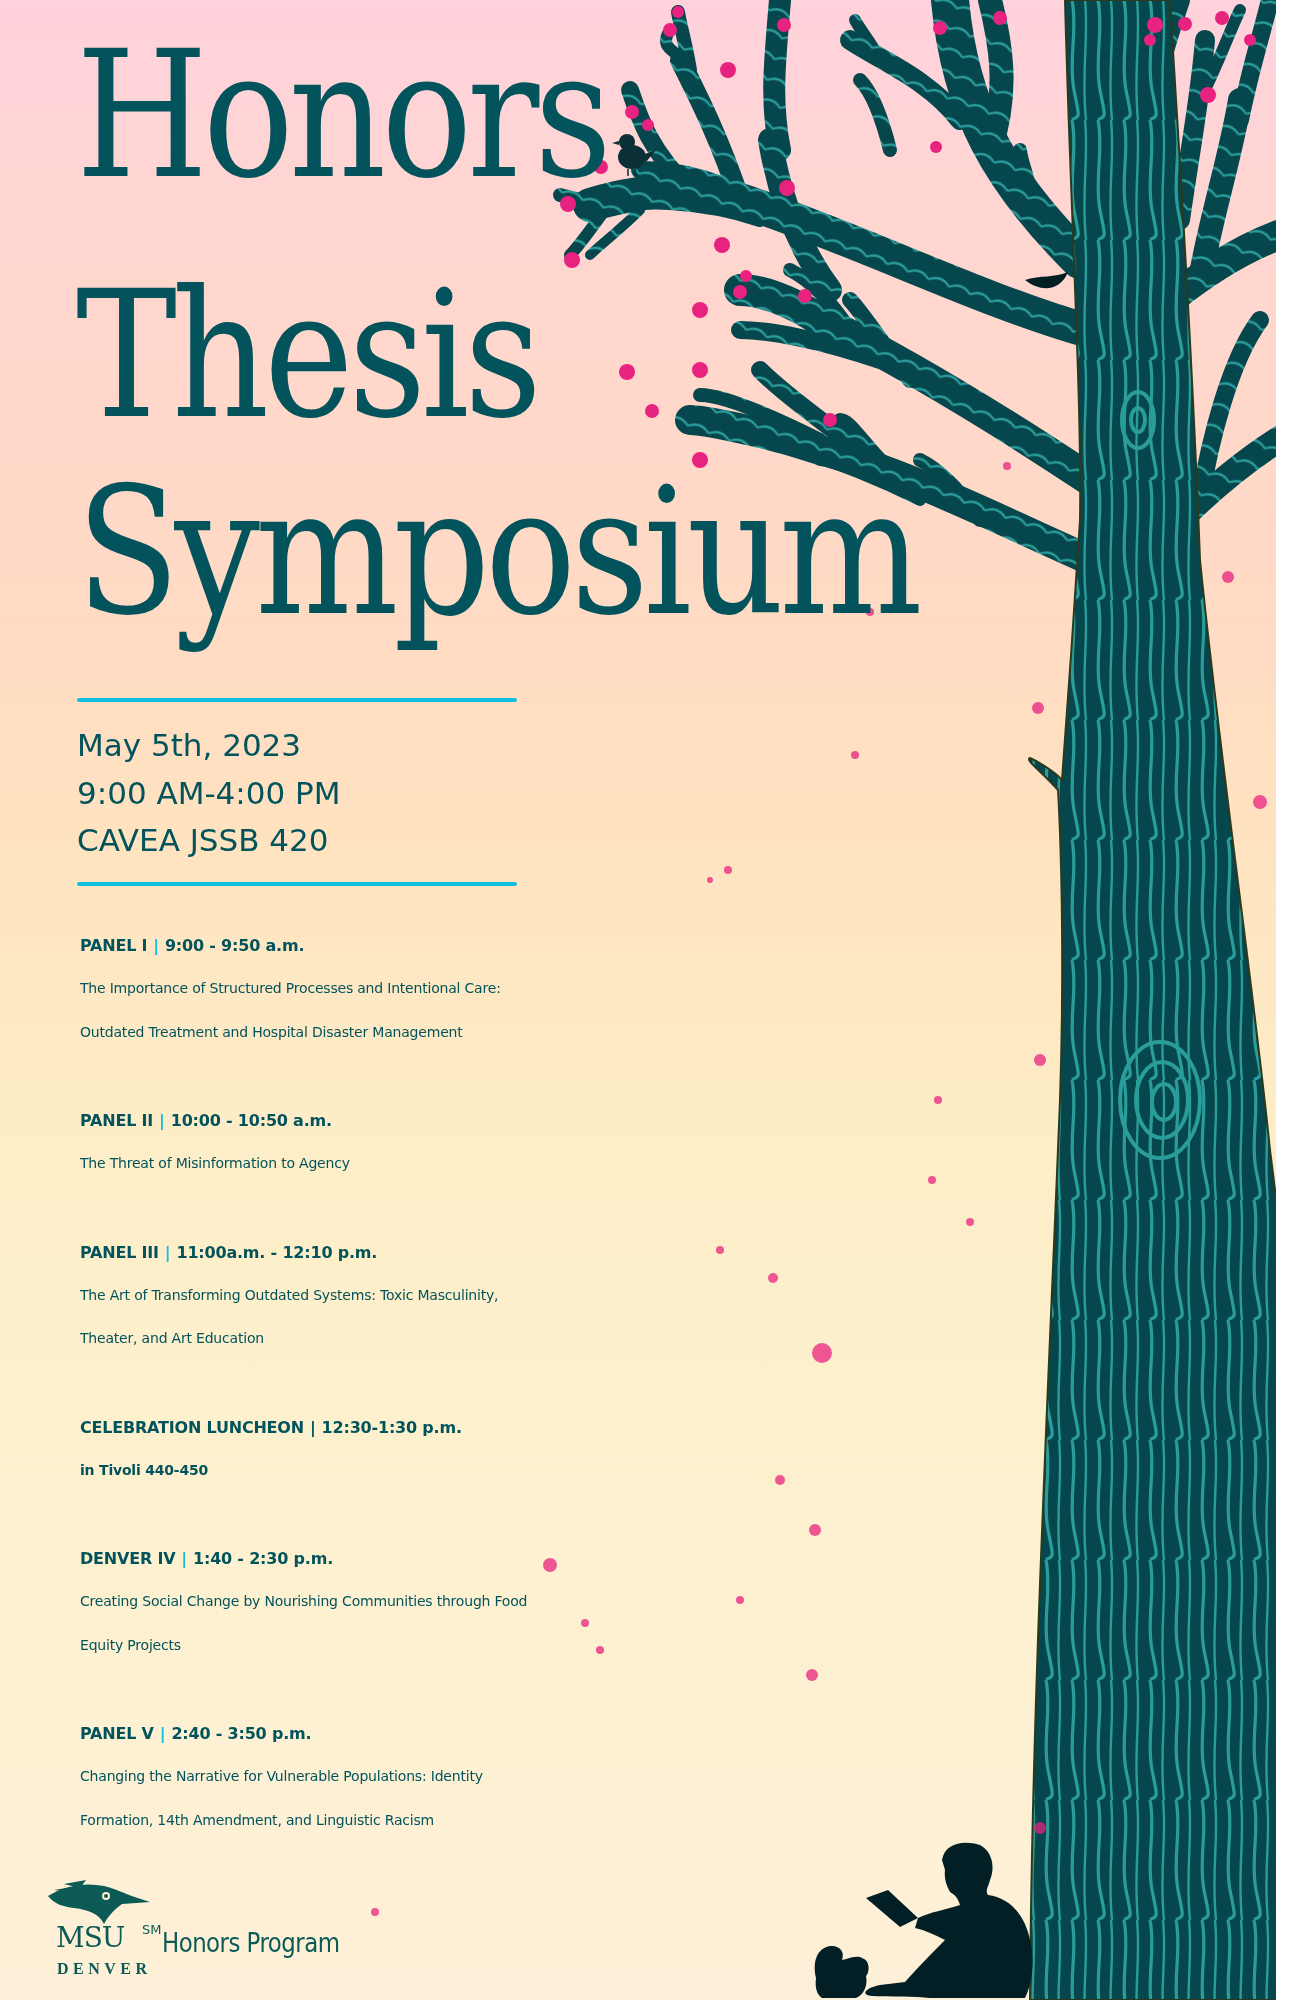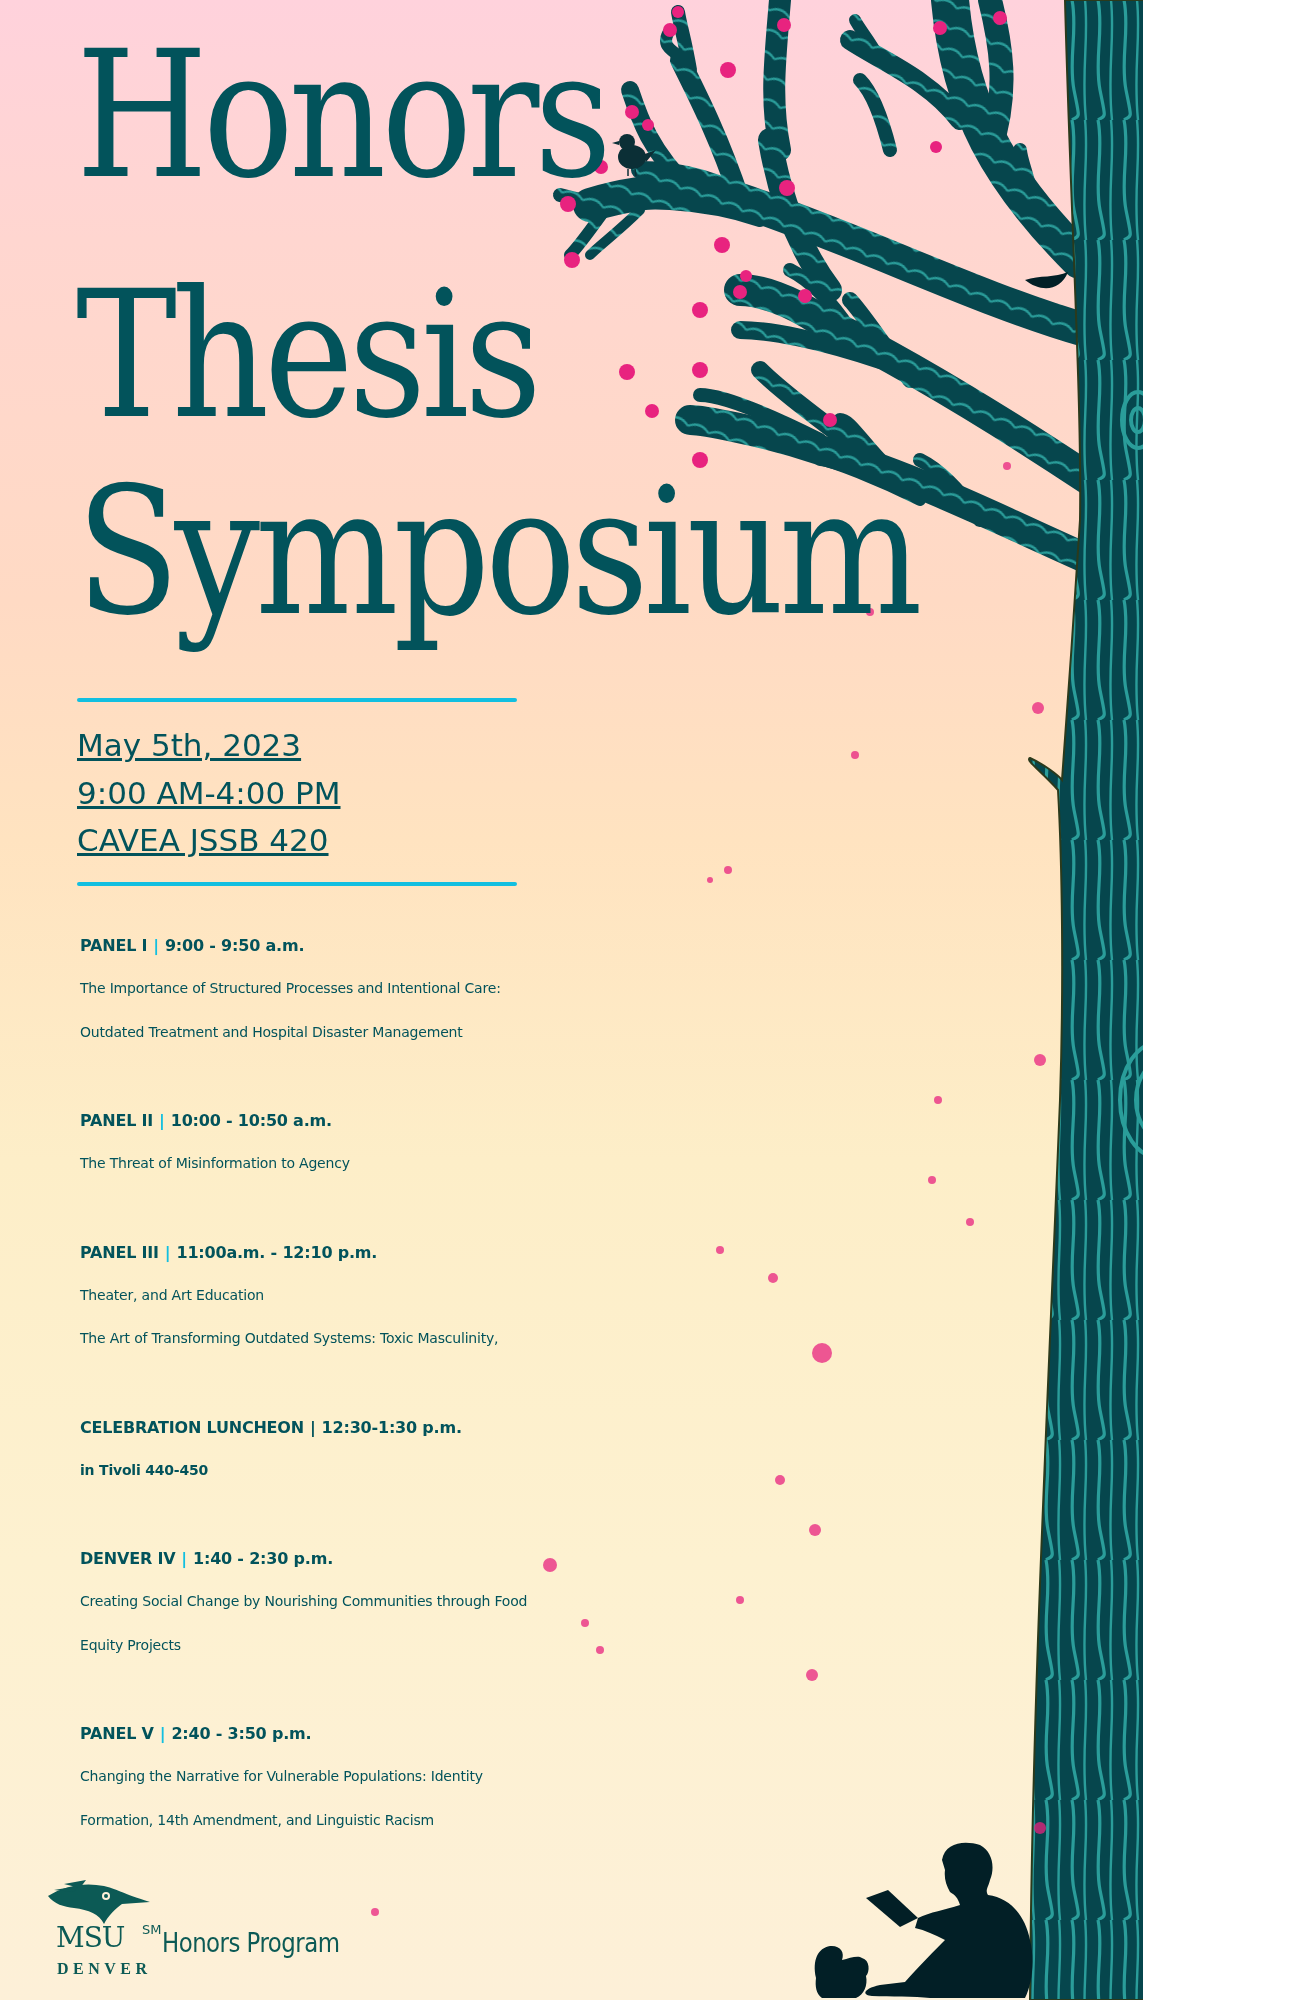--- a/index.html
+++ b/index.html
@@ -1,36 +1,36 @@
 <!DOCTYPE html>
 <html><head>
 <meta charset="utf-8">
 <style>
   html, body { margin: 0; padding: 0; }
   body { width: 1294px; height: 2000px; overflow: hidden; position: relative;
          font-family: "Liberation Sans", sans-serif; }
-  .poster { position: absolute; left: 0; top: 0; width: 1143px; height: 2000px; overflow: hidden;
+  .poster { position: absolute; left: 0; top: 0; width: 1276px; height: 2000px; overflow: hidden;
             background: linear-gradient(180deg, #ffd2dc 0%, #ffd6d0 12%, #ffdac4 30%, #ffe3c0 42%, #fdeec8 58%, #fdf1d0 78%, #fdf0d8 100%); }
   .art { position: absolute; left: 0; top: 0; width: 1294px; height: 2000px; }
 
   .title-line { position: absolute; left: 76px; margin: 0; color: #02535b;
                 font-family: "DejaVu Serif", serif; font-weight: normal;
                 font-size: 176px; line-height: 1; letter-spacing: -6px;
                 transform: scaleX(0.86); transform-origin: left bottom; white-space: nowrap; }
   .t1 { top: 28px; }
   .t2 { top: 268px; }
   .t3 { top: 465px; }
 
   .rule { position: absolute; left: 77px; width: 440px; height: 4px; border-radius: 2px; background: #12bfe0; }
   .rule1 { top: 698px; }
   .rule2 { top: 882px; }
 
   .info { position: absolute; left: 77px; top: 722px; color: #02535b;
           font-family: "DejaVu Sans", sans-serif; font-size: 31px; line-height: 47.5px; }
-  .info div { white-space: nowrap; text-decoration: underline; }
+  .info div { white-space: nowrap; }
 
   .schedule { position: absolute; left: 80px; top: 924px; width: 960px; color: #02535b; }
   .item { margin-bottom: 45px; }
   .item-head { font-family: "DejaVu Sans", sans-serif; font-weight: bold; font-size: 16px;
                line-height: 43px; white-space: nowrap; letter-spacing: -0.2px; }
   .sep { color: #12bfe0; font-weight: bold; padding: 0 6px; }
   .sep.dark { color: #02535b; }
   .item-desc { font-family: "DejaVu Sans", sans-serif; font-size: 14px; line-height: 43.5px;
                letter-spacing: -0.2px; }
   .item-desc.bold { font-weight: bold; }
@@ -229,22 +229,22 @@
     <div class="item">
       <div class="item-head"><span>PANEL II</span><span class="sep">|</span><span>10:00 - 10:50 a.m.</span></div>
       <div class="item-desc">
         <div>The Threat of Misinformation to Agency</div>
       </div>
     </div>
 
     <div class="item">
       <div class="item-head"><span>PANEL III</span><span class="sep">|</span><span>11:00a.m. - 12:10 p.m.</span></div>
       <div class="item-desc">
+        <div>The Art of Transforming Outdated Systems: Toxic Masculinity,</div>
         <div>Theater, and Art Education</div>
-        <div>The Art of Transforming Outdated Systems: Toxic Masculinity,</div>
       </div>
     </div>
 
     <div class="item">
       <div class="item-head"><span>CELEBRATION LUNCHEON</span><span class="sep dark">|</span><span>12:30-1:30 p.m.</span></div>
       <div class="item-desc bold">
         <div>in Tivoli 440-450</div>
       </div>
     </div>
 

